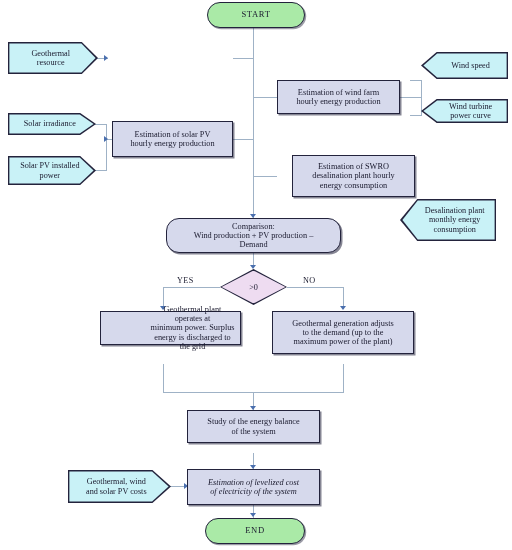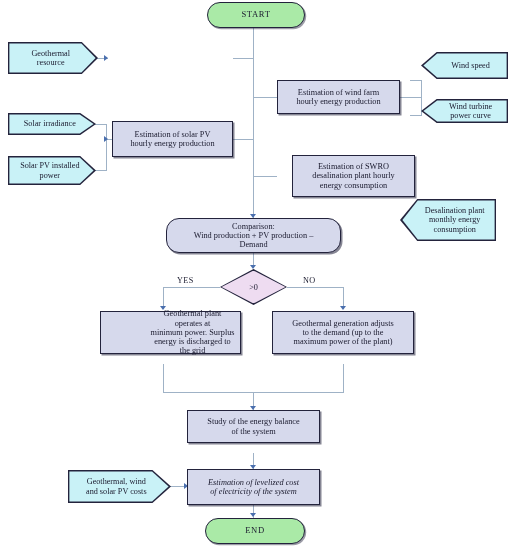--- a/index.html
+++ b/index.html
@@ -244,21 +244,21 @@
 Wind production + PV production –
 Demand</div>
 
   <div class="decision-wrap" style="left:220px; top:269px; width:67px; height:36px;">
     <div class="decision-inner">&gt;0</div>
   </div>
 
   <div class="branch-label" style="left:177px; top:276px;">YES</div>
   <div class="branch-label" style="left:303px; top:276px;">NO</div>
 
-  <div class="node process" style="left:100px; top:311px; width:141px; height:43px;padding-left:48px;">Geothermal plant operates at
+  <div class="node process" style="left:100px; top:311px; width:141px; height:34px;padding-left:48px;">Geothermal plant operates at
 minimum power. Surplus
 energy is discharged to the grid</div>
 
   <div class="node process" style="left:272px; top:311px; width:142px; height:43px;">Geothermal generation adjusts
 to the demand (up to the
 maximum power of the plant)</div>
 
   <div class="node process" style="left:187px; top:410px; width:133px; height:33px;">Study of the energy balance
 of the system</div>
 

